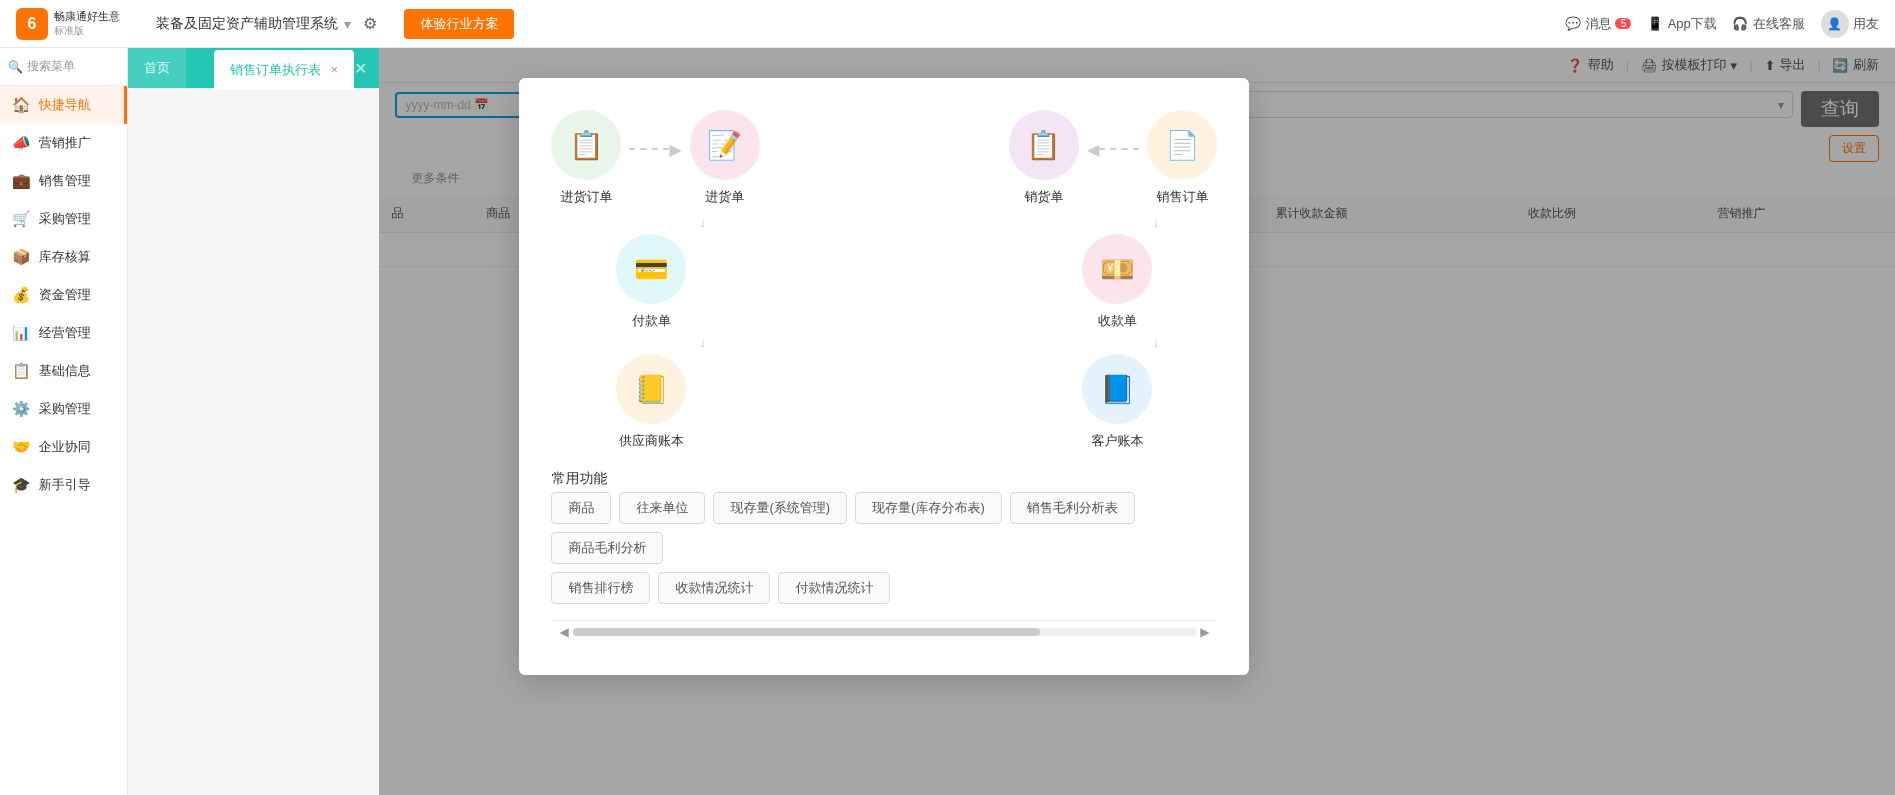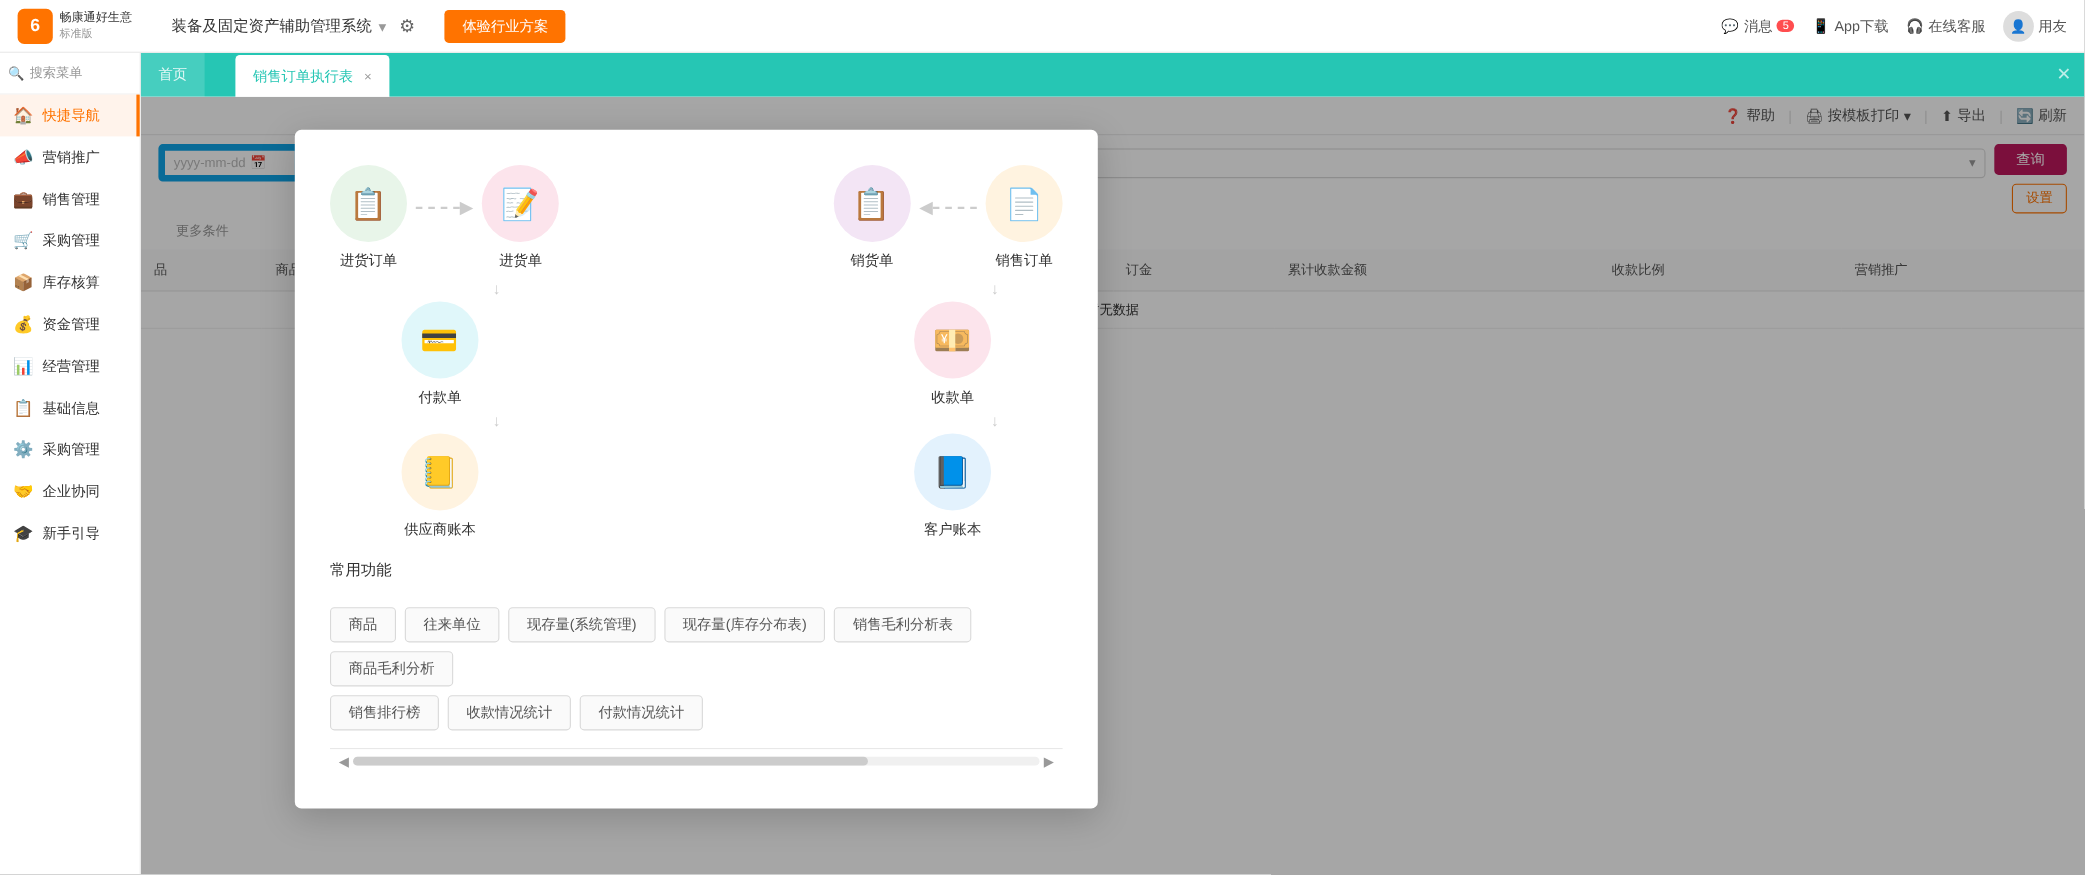--- a/index.html
+++ b/index.html
@@ -3,21 +3,21 @@
   <meta charset="utf-8">
   <style>
     * { box-sizing: border-box; margin: 0; padding: 0; }
     body { font-family: 'Microsoft YaHei', sans-serif; font-size: 13px; background: #f5f5f5; overflow: hidden; }
 
     
     .app-wrapper { display: flex; flex-direction: column; height: 795px; width: 1895px; }
     .top-bar { display: flex; align-items: center; height: 48px; background: #fff; border-bottom: 1px solid #e8e8e8; padding: 0 16px; gap: 12px; flex-shrink: 0; }
     .main-area { display: flex; flex: 1; overflow: hidden; }
     .sidebar { width: 128px; background: #fff; border-right: 1px solid #e8e8e8; display: flex; flex-direction: column; flex-shrink: 0; }
-    .content-area { flex: 1; display: flex; flex-direction: column; overflow: hidden; justify-content: space-between; }
+    .content-area { flex: 1; display: flex; flex-direction: row; overflow: hidden; justify-content: space-between; }
     .tab-bar { display: flex; align-items: center; background: #26c6b4; height: 40px; flex-shrink: 0; }
     .page-content { flex: 1; background: #f0f2f5; position: relative; overflow: hidden; }
 
     
     .logo-area { display: flex; align-items: center; gap: 6px; width: 128px; flex-shrink: 0; }
     .logo-icon { width: 32px; height: 32px; background: #ff7300; border-radius: 6px; display: flex; align-items: center; justify-content: center; color: #fff; font-size: 16px; font-weight: bold; }
     .logo-text { font-size: 11px; color: #333; line-height: 1.3; }
     .logo-sub { color: #999; font-size: 10px; }
     .system-title { display: flex; align-items: center; gap: 6px; color: #333; font-size: 14px; font-weight: 500; }
     .system-dropdown { color: #999; cursor: pointer; }
@@ -41,23 +41,23 @@
     .tab-item.active { background: #fff; color: #26c6b4; border-radius: 4px 4px 0 0; margin-top: 4px; margin-left: 28px; }
     .tab-close { color: #999; font-size: 12px; cursor: pointer; margin-left: 4px; }
     .tab-spacer { flex: 1; }
     .tab-close-btn { color: rgba(255,255,255,0.7); margin-right: 12px; cursor: pointer; font-size: 16px; }
 
     
     .page-toolbar { background: #fff; padding: 8px 16px; display: flex; align-items: center; gap: 12px; border-bottom: 1px solid #e8e8e8; flex-shrink: 0; }
     .toolbar-btn { display: flex; align-items: center; gap: 4px; color: #555; font-size: 13px; cursor: pointer; }
     .toolbar-sep { color: #ddd; }
     .search-bar { background: #fff; padding: 8px 16px; display: flex; align-items: center; gap: 8px; flex-shrink: 0; }
-    .date-input { border: 6px solid #0ea5e9; border-radius: 4px; padding: 4px 8px; width: 130px; font-size: 12px; color: #bbb; display: flex; align-items: center; gap: 4px; }
+    .date-input { border: 2px solid #0ea5e9; border-radius: 4px; padding: 4px 8px; width: 130px; font-size: 12px; color: #bbb; display: flex; align-items: center; gap: 4px; }
     .status-select { border: 1px solid #d9d9d9; border-radius: 4px; padding: 4px 8px; min-width: 120px; font-size: 12px; color: #999; display: flex; align-items: center; gap: 4px; flex: 1; }
-    .query-btn { background: #be185d; color: #fff; border: none; border-radius: 4px; padding: 5px 20px; font-size: 13px; cursor: pointer; }
+    .query-btn { background: #737373; color: #fff; border: none; border-radius: 4px; padding: 5px 20px; font-size: 19px; cursor: pointer; }
     .set-btn { background: #fff; color: #ff7300; border: 1px solid #ff7300; border-radius: 4px; padding: 4px 12px; font-size: 12px; cursor: pointer; display: block; margin-top: 4px; }
     .more-conditions { color: #999; font-size: 12px; padding: 4px 8px 4px 16px; cursor: pointer; }
 
     
     .table-wrapper { background: #fff; flex: 1; overflow: auto; }
     .data-table { width: 100%; border-collapse: collapse; font-size: 12px; }
     .data-table th { background: #fafafa; border-bottom: 1px solid #e8e8e8; padding: 10px 12px; text-align: left; color: #555; font-weight: 500; white-space: nowrap; }
     .data-table td { border-bottom: 1px solid #f0f0f0; padding: 8px 12px; color: #333; }
     .no-data { text-align: center; color: #999; padding: 60px; }
 
@@ -72,21 +72,21 @@
     .circle-green { background: #e8f5e9; color: #66bb6a; }
     .circle-pink { background: #fce4ec; color: #ef5350; }
     .circle-purple { background: #f3e5f5; color: #ab47bc; }
     .circle-orange { background: #fff3e0; color: #ff9800; }
     .circle-teal { background: #e0f7fa; color: #26c6b4; }
     .circle-red { background: #fce4ec; color: #ef5350; }
     .circle-orange2 { background: #fff3e0; color: #ff7300; }
     .circle-blue { background: #e3f2fd; color: #42a5f5; }
 
     
-    .section-title { font-size: 14px; color: #333; font-weight: 500; margin-bottom: 24px; }
+    .section-title { font-size: 14px; color: #333; font-weight: 500; margin-bottom: 4px; }
     .func-buttons { display: flex; flex-wrap: wrap; gap: 8px; }
     .func-btn { border: 1px solid #d9d9d9; background: #fafafa; color: #555; border-radius: 4px; padding: 6px 16px; font-size: 13px; cursor: pointer; }
 
     
     .scroll-area { border-top: 1px solid #e8e8e8; padding: 4px 8px; display: flex; align-items: center; gap: 4px; }
     .scroll-track { flex: 1; height: 8px; background: #f0f0f0; border-radius: 4px; }
     .scroll-thumb { height: 8px; background: #ccc; border-radius: 4px; width: 75%; }
     .scroll-arrow { color: #999; cursor: pointer; font-size: 12px; }
   </style>
 </head>

